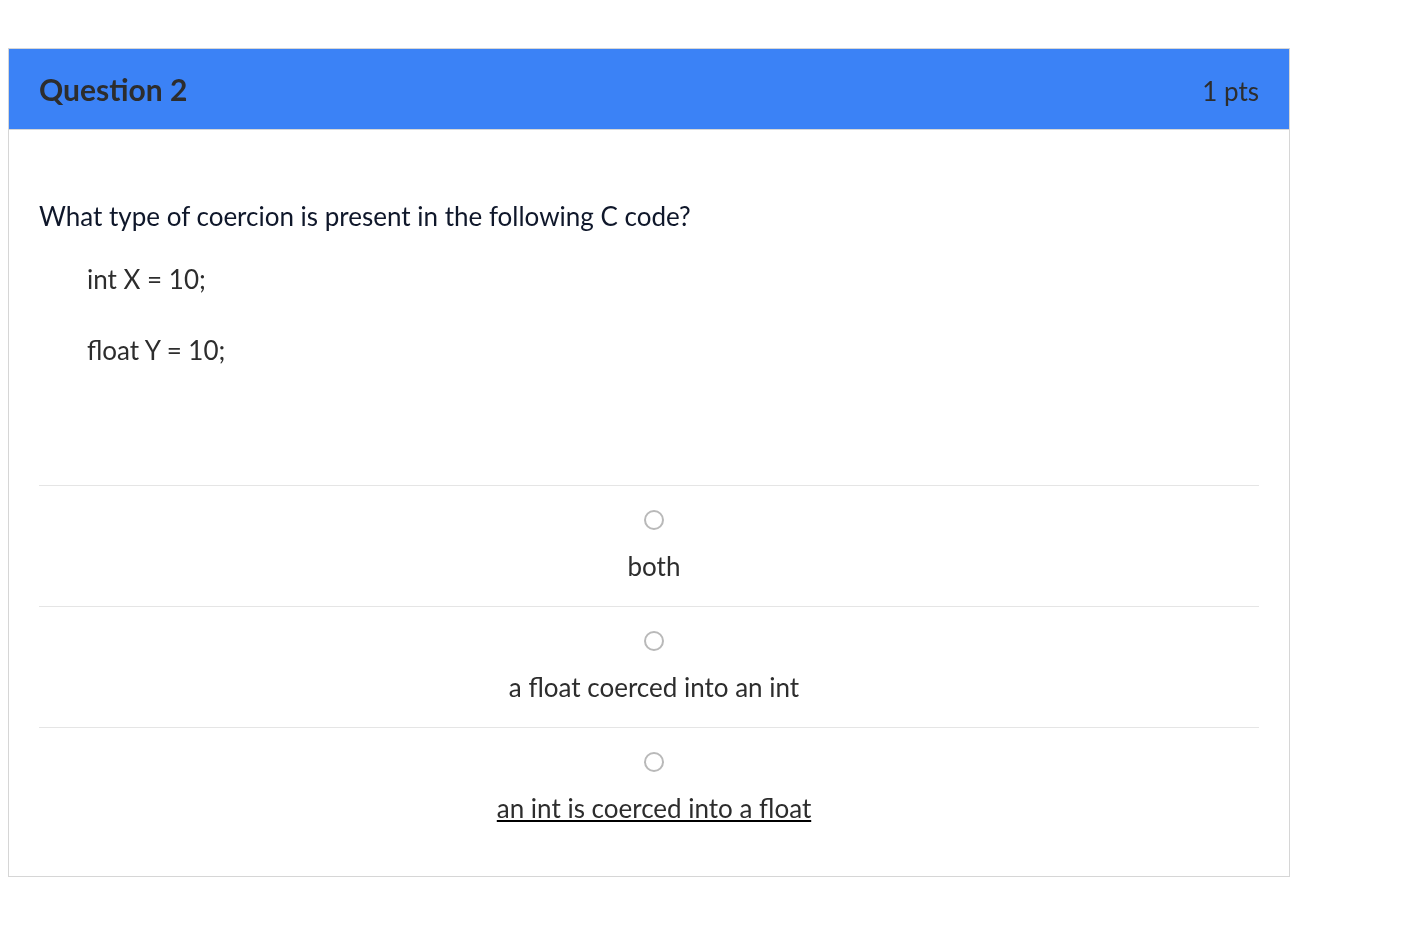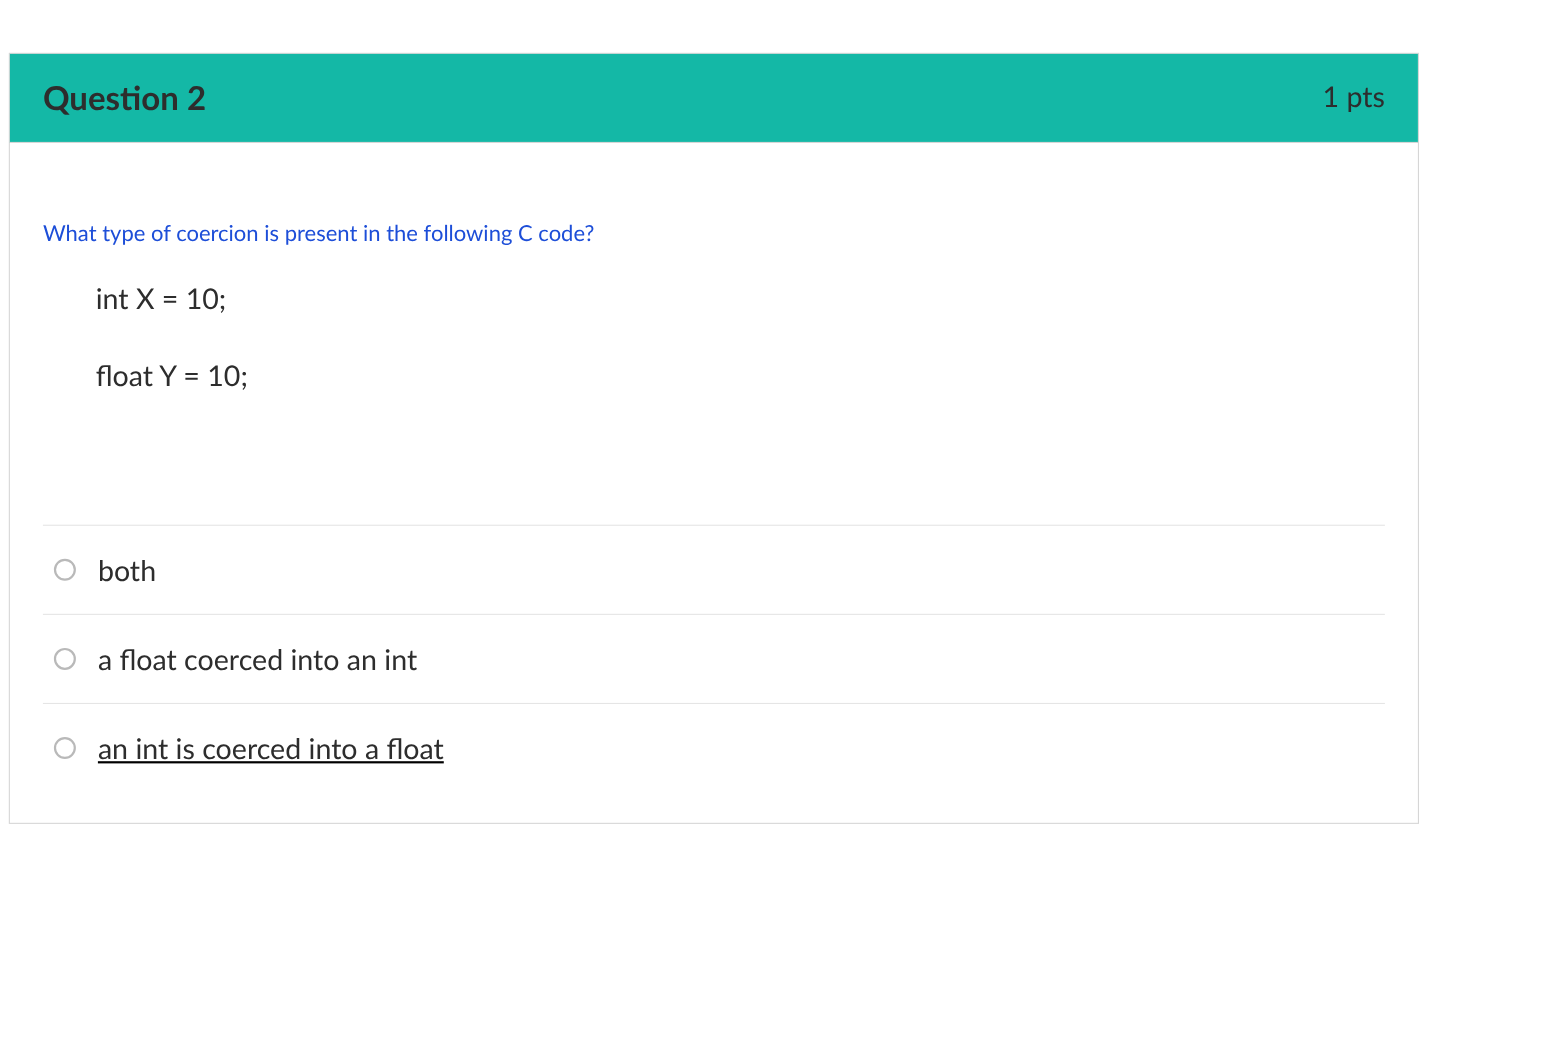--- a/index.html
+++ b/index.html
@@ -9,41 +9,41 @@
       padding: 48px 8px 0 8px;
     }
     .question-card {
       border: 1px solid #d6d6d6;
       background: #ffffff;
       max-width: 1280px;
     }
     .question-header {
       display: flex;
       justify-content: space-between;
-      align-items: flex-start;
-      background: #14b8a6;
+      align-items: flex-end;
+      background: #3b82f6;
       border-bottom: 1px solid #d6d6d6;
       padding: 22px 30px;
     }
     .question-title {
       font-size: 30px;
       font-weight: 700;
       color: #2d2d2d;
     }
     .question-points {
       font-size: 26px;
       font-weight: 400;
       color: #2d2d2d;
     }
     .question-body {
       padding: 68px 30px 0 30px;
     }
     .prompt-text {
-      font-size: 20px;
-      color: #1d4ed8;
+      font-size: 26px;
+      color: #0f172a;
       line-height: 1.4;
     }
     .code-block {
       margin-top: 12px;
       margin-left: 48px;
     }
     .code-line {
       font-size: 26px;
       color: #2d2d2d;
       line-height: 1.9;
@@ -52,20 +52,21 @@
     .answers {
       margin: 110px 0 0 0;
       padding: 0 0 30px 0;
     }
     .answer-row {
       display: flex;
       align-items: center;
       border-top: 1px solid #e5e5e5;
       padding: 24px 0 24px 10px;
       gap: 20px;
+      flex-direction: column;
     }
     .answer-row:last-child {
       border-bottom: none;
       padding-bottom: 22px;
       text-decoration: underline;
     }
     .radio {
       width: 20px;
       height: 20px;
       border: 2px solid #b9b9b9;

